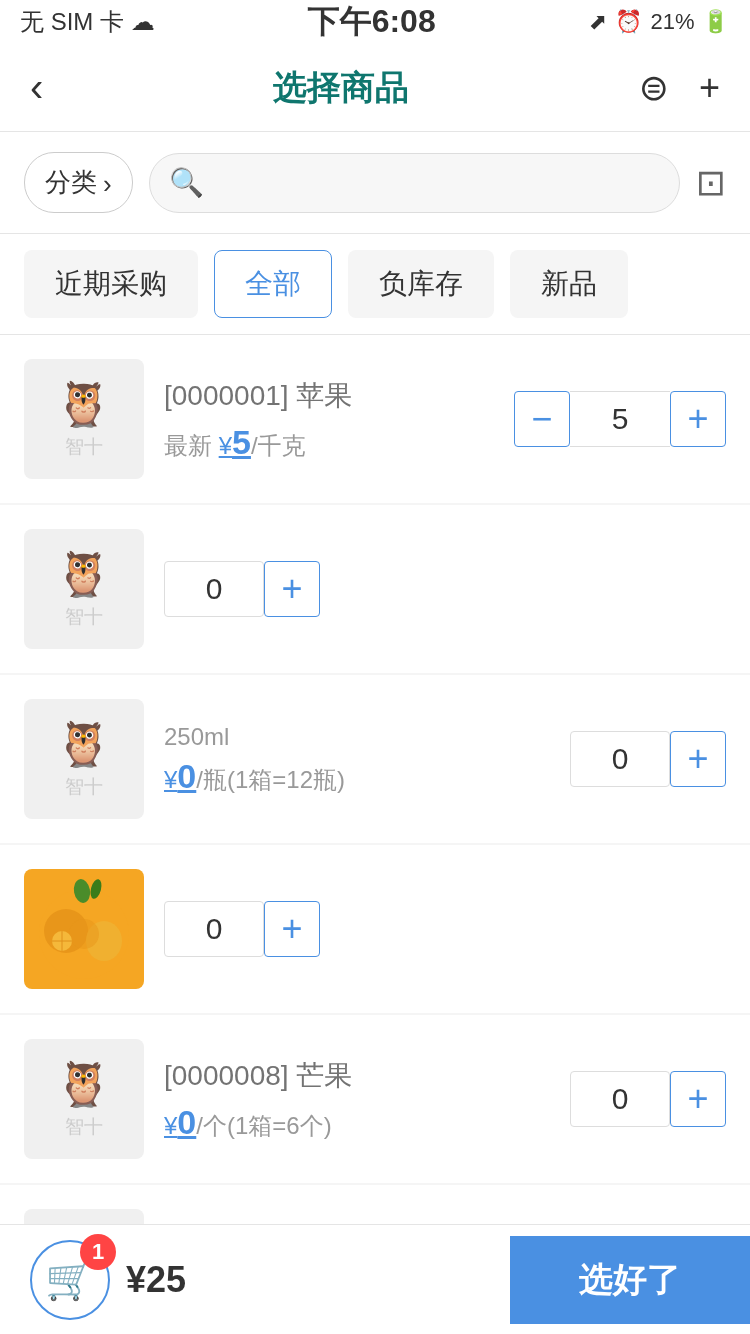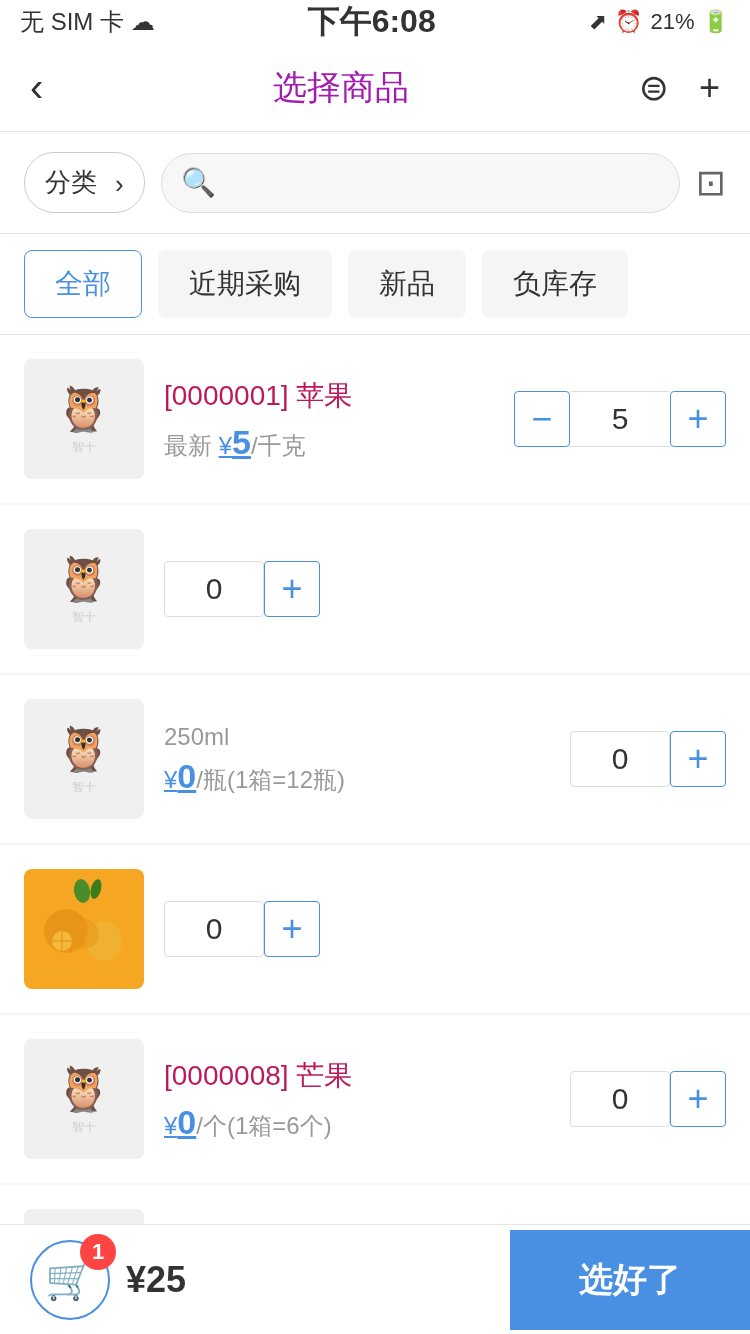--- a/index.html
+++ b/index.html
@@ -32,21 +32,21 @@
     .nav-bar {
       height: 88px;
       background: #fff;
       display: flex;
       align-items: center;
       justify-content: space-between;
       padding: 0 30px;
       border-bottom: 1px solid #e5e5e5;
     }
     .nav-back { font-size: 40px; color: #333; cursor: pointer; }
-    .nav-title { font-size: 34px; font-weight: 400; color: #a21caf; }
+    .nav-title { font-size: 34px; font-weight: 700; color: #0f766e; }
     .nav-actions { display: flex; align-items: center; gap: 30px; }
     .nav-filter-icon, .nav-add-icon { font-size: 36px; color: #333; cursor: pointer; }
 
     
     .filter-bar {
       background: #fff;
       padding: 20px 24px;
       display: flex;
       align-items: center;
       gap: 16px;
@@ -54,21 +54,21 @@
     }
     .category-btn {
       border: 1px solid #ccc;
       border-radius: 30px;
       padding: 12px 20px;
       font-size: 26px;
       color: #333;
       background: #fff;
       display: flex;
       align-items: flex-end;
-      gap: 18px;
+      gap: 6px;
       white-space: nowrap;
     }
     .search-box {
       flex: 1;
       height: 60px;
       border: 1px solid #ddd;
       border-radius: 30px;
       background: #f7f7f7;
       display: flex;
       align-items: center;
@@ -139,31 +139,31 @@
     }
     .owl-placeholder {
       display: flex;
       flex-direction: column;
       align-items: center;
       justify-content: center;
       color: #ccc;
       font-size: 50px;
     }
     .owl-text {
-      font-size: 12px;
+      font-size: 19px;
       color: #ccc;
       margin-top: 4px;
     }
     .product-info {
       flex: 1;
     }
     .product-name {
       font-size: 28px;
       font-weight: 500;
-      color: #be185d;
+      color: #737373;
       margin-bottom: 8px;
     }
     .product-spec {
       font-size: 24px;
       color: #999;
       margin-bottom: 6px;
     }
     .product-price {
       font-size: 24px;
       color: #999;
@@ -284,21 +284,21 @@
       align-items: center;
       justify-content: center;
       font-weight: bold;
     }
     .cart-total {
       font-size: 36px;
       font-weight: bold;
       color: #333;
     }
     .confirm-btn {
-      height: 100px;
+      height: 88px;
       width: 240px;
       background: #4A90E2;
       color: #fff;
       font-size: 34px;
       font-weight: 600;
       display: flex;
       align-items: center;
       justify-content: center;
       cursor: pointer;
       border: none;
@@ -334,31 +334,31 @@
     <span>分类</span>
     <span>›</span>
   </button>
   <div class="search-box">
     <span>🔍</span>
   </div>
   <span class="scan-icon">⊡</span>
 </div>
 
 <div class="tab-bar">
+  <div class="tab-item">
+    <span>近期采购</span>
+  </div>
   <div class="tab-item active">
     <span>全部</span>
   </div>
   <div class="tab-item">
-    <span>近期采购</span>
+    <span>负库存</span>
   </div>
   <div class="tab-item">
     <span>新品</span>
-  </div>
-  <div class="tab-item">
-    <span>负库存</span>
   </div>
 </div>
 
 <div class="product-list">
 
   <div class="product-item">
     <div class="product-image">
       <div class="owl-placeholder">
         <span style="font-size:44px;">🦉</span>
         <span class="owl-text">智十</span>

